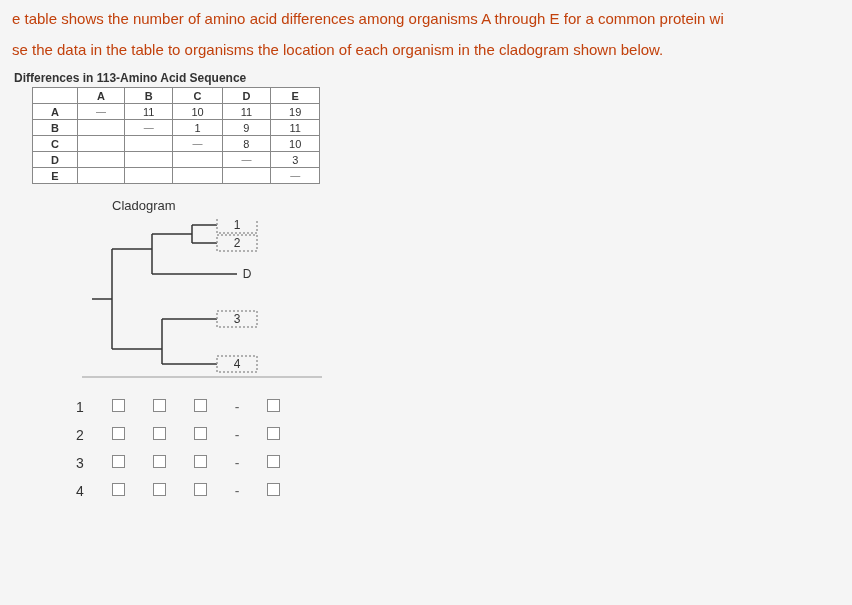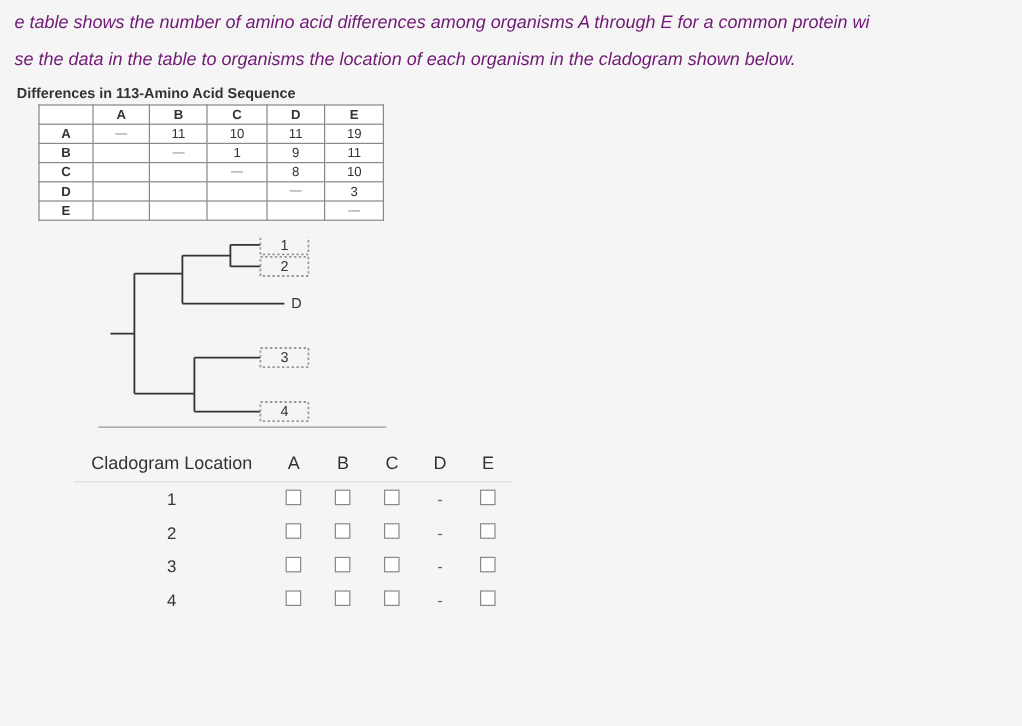--- a/index.html
+++ b/index.html
@@ -7,24 +7,23 @@
       font-family: Arial, sans-serif;
       background: #f5f5f5;
       width: 852px;
       height: 605px;
       padding: 8px 12px;
       color: #333;
       overflow: hidden;
     }
     .question-text {
       font-size: 15px;
-      color: #701a75;
+      color: #c2410c;
       margin-bottom: 8px;
       line-height: 1.5;
-      font-style: italic;
     }
     .table-title {
       font-size: 12px;
       font-weight: bold;
       color: #333;
       margin-top: 10px;
       margin-bottom: 2px;
       margin-left: 2px;
     }
     .data-table {
@@ -167,20 +166,21 @@
     <td></td>
     <td></td>
     <td></td>
     <td></td>
     <td class="dash">—</td>
   </tr>
 </tbody>
   </table>
 
 <div class="cladogram-section">
+  <div class="cladogram-title">Cladogram</div>
   <svg class="cladogram-svg" width="240" height="160">
 
     <line class="clado-line" x1="10" y1="80" x2="30" y2="80"></line>
 
     <line class="clado-line" x1="30" y1="30" x2="30" y2="130"></line>
 
     <line class="clado-line" x1="30" y1="30" x2="70" y2="30"></line>
     <line class="clado-line" x1="70" y1="15" x2="70" y2="55"></line>
 
     <line class="clado-line" x1="70" y1="15" x2="110" y2="15"></line>
@@ -205,28 +205,20 @@
     <rect class="clado-box" x="135" y="137" width="40" height="16"></rect>
     <text class="clado-text" x="155" y="149">4</text>
 
     <line class="bottom-line" x1="-60" y1="158" x2="350" y2="158"></line>
   </svg>
 </div>
 
 <div class="answer-section">
   <table class="answer-table">
     <tbody>
-        <tr>
-      <th class="loc-header">Cladogram Location</th>
-      <th>A</th>
-      <th>B</th>
-      <th>C</th>
-      <th>D</th>
-      <th>E</th>
-    </tr>
     <tr>
       <td class="loc-cell">1</td>
       <td><span class="chk"></span></td>
       <td><span class="chk"></span></td>
       <td><span class="chk"></span></td>
       <td class="dot-cell">-</td>
       <td><span class="chk"></span></td>
     </tr>
     <tr>
       <td class="loc-cell">2</td>

